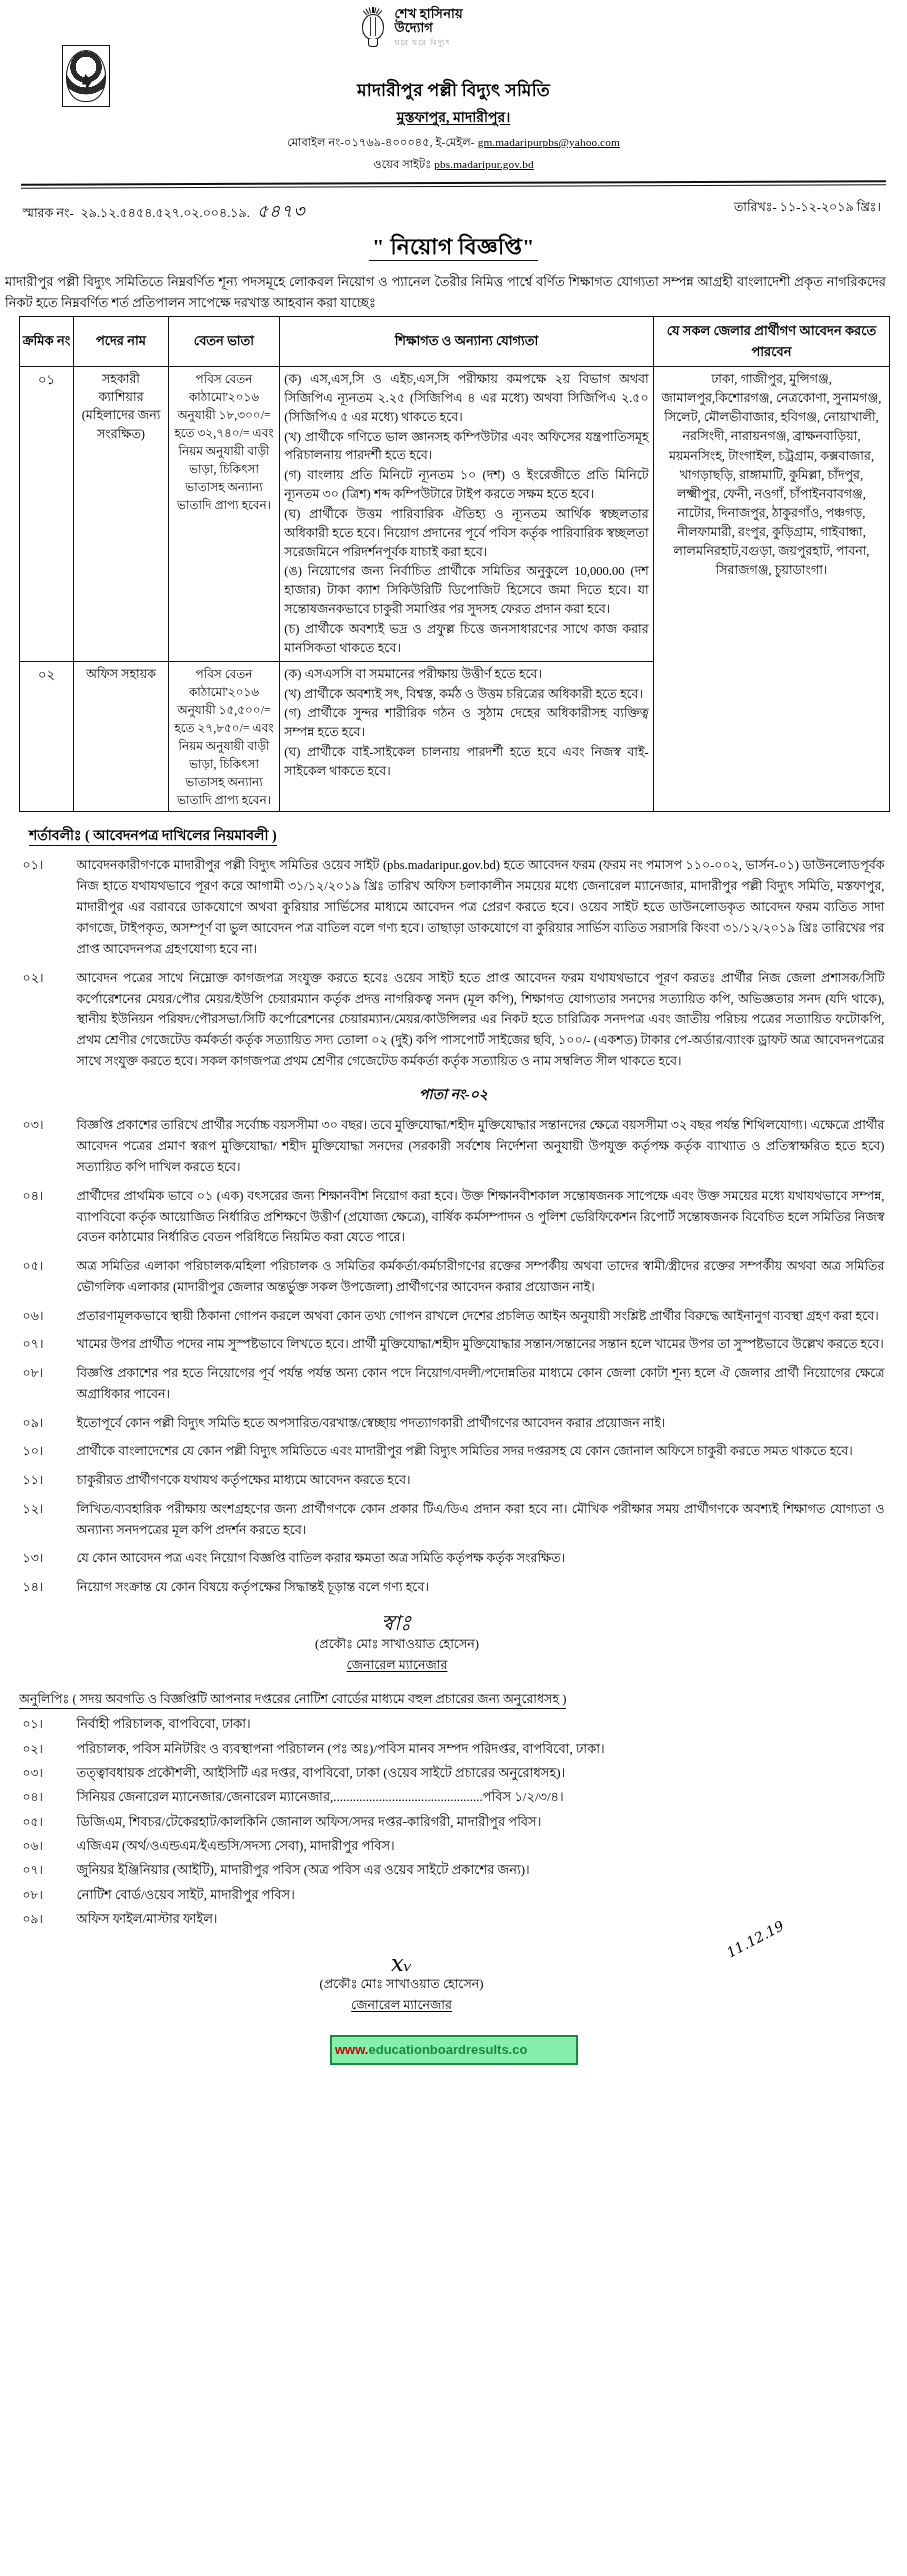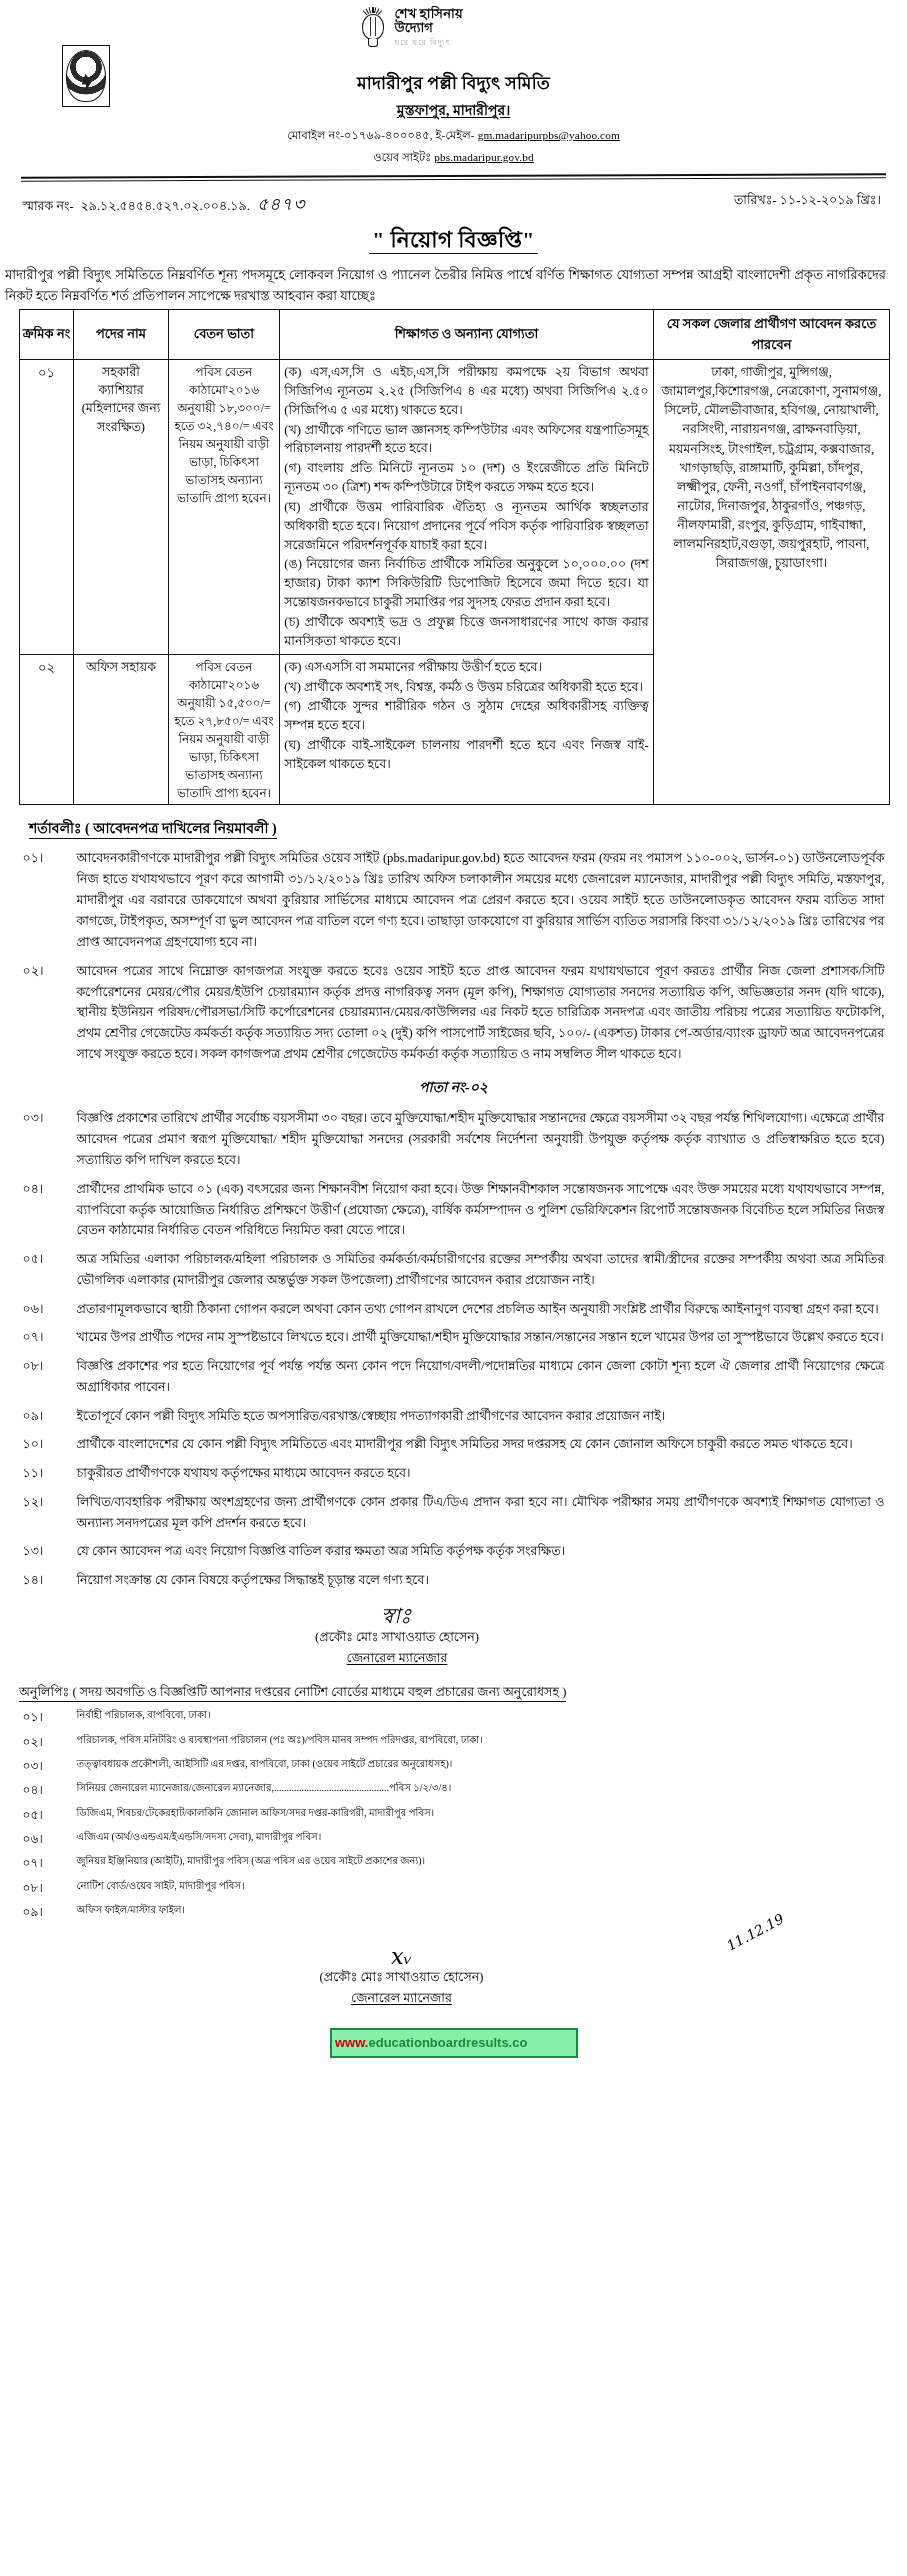--- a/index.html
+++ b/index.html
@@ -109,21 +109,21 @@
     font-size: 13px; font-weight: 700; line-height: 1.08;
   }
   .emblem-l3 {
     font-size: 7.8px; color: #9a9a9a; letter-spacing: 1.2px; margin-top: 0.9px;
   }
 
   .org-name {
     font-size: 17.3px;
     font-weight: 700;
     letter-spacing: 0.3px;
-    margin-top: 0;
+    margin-top: 7px;
   }
   .org-addr {
     font-size: 14px;
     font-weight: 700;
     margin-top: 1.7px;
     text-decoration: underline;
     text-underline-offset: 1.7px;
     display: inline-block;
   }
   .contact-line {
@@ -313,21 +313,21 @@
   .copy-head span {
     border-bottom: 1px solid #111;
     padding-bottom: 1.7px;
   }
   .copy-item {
     display: flex;
     padding: 0 22.5px 0 22.5px;
     margin-bottom: 4.3px;
   }
   .copy-num { flex: 0 0 54px; font-size: 12.3px; }
-  .copy-text { flex: 1 1 auto; font-size: 10px; line-height: 1.45; }
+  .copy-text { flex: 1 1 auto; font-size: 13px; line-height: 1.45; }
 
   .sig-block2 {
     margin-top: 22.5px;
     text-align: center;
     padding-right: 104px;
     position: relative;
   }
   .sig-scribble {
     font-family: "DejaVu Serif", serif;
     font-size: 22.5px;
@@ -444,21 +444,21 @@
     <tbody>
       <tr>
         <td class="sl">০১</td>
         <td class="post">সহকারী ক্যাশিয়ার (মহিলাদের জন্য সংরক্ষিত)</td>
         <td class="pay">পবিস বেতন কাঠামো'২০১৬ অনুযায়ী ১৮,৩০০/= হতে ৩২,৭৪০/= এবং নিয়ম অনুযায়ী বাড়ী ভাড়া, চিকিৎসা ভাতাসহ অন্যান্য ভাতাদি প্রাপ্য হবেন।</td>
         <td class="qual">
           <p>(ক) এস,এস,সি ও এইচ,এস,সি পরীক্ষায় কমপক্ষে ২য় বিভাগ অথবা সিজিপিএ ন্যূনতম ২.২৫ (সিজিপিএ ৪ এর মধ্যে) অথবা সিজিপিএ ২.৫০ (সিজিপিএ ৫ এর মধ্যে) থাকতে হবে।</p>
           <p>(খ) প্রার্থীকে গণিতে ভাল জ্ঞানসহ কম্পিউটার এবং অফিসের যন্ত্রপাতিসমূহ পরিচালনায় পারদর্শী হতে হবে।</p>
           <p>(গ) বাংলায় প্রতি মিনিটে ন্যূনতম ১০ (দশ) ও ইংরেজীতে প্রতি মিনিটে ন্যূনতম ৩০ (ত্রিশ) শব্দ কম্পিউটারে টাইপ করতে সক্ষম হতে হবে।</p>
           <p>(ঘ) প্রার্থীকে উত্তম পারিবারিক ঐতিহ্য ও ন্যূনতম আর্থিক স্বচ্ছলতার অধিকারী হতে হবে। নিয়োগ প্রদানের পূর্বে পবিস কর্তৃক পারিবারিক স্বচ্ছলতা সরেজমিনে পরিদর্শনপূর্বক যাচাই করা হবে।</p>
-          <p>(ঙ) নিয়োগের জন্য নির্বাচিত প্রার্থীকে সমিতির অনুকুলে ১০,০০০.০০ (দশ হাজার) টাকা ক্যাশ সিকিউরিটি ডিপোজিট হিসেবে জমা দিতে হবে। যা সন্তোষজনকভাবে চাকুরী সমাপ্তির পর সুদসহ ফেরত প্রদান করা হবে।</p>
+          <p>(ঙ) নিয়োগের জন্য নির্বাচিত প্রার্থীকে সমিতির অনুকুলে 10,000.00 (দশ হাজার) টাকা ক্যাশ সিকিউরিটি ডিপোজিট হিসেবে জমা দিতে হবে। যা সন্তোষজনকভাবে চাকুরী সমাপ্তির পর সুদসহ ফেরত প্রদান করা হবে।</p>
           <p>(চ) প্রার্থীকে অবশ্যই ভদ্র ও প্রফুল্ল চিত্তে জনসাধারণের সাথে কাজ করার মানসিকতা থাকতে হবে।</p>
         </td>
         <td class="dist" rowspan="2">ঢাকা, গাজীপুর, মুন্সিগঞ্জ, জামালপুর,কিশোরগঞ্জ, নেত্রকোণা, সুনামগঞ্জ, সিলেট, মৌলভীবাজার, হবিগঞ্জ, নোয়াখালী, নরসিংদী, নারায়নগঞ্জ, ব্রাক্ষনবাড়িয়া, ময়মনসিংহ, টাংগাইল, চট্রগ্রাম, কক্সবাজার, খাগড়াছড়ি, রাঙ্গামাটি, কুমিল্লা, চাঁদপুর, লক্ষ্মীপুর, ফেনী, নওগাঁ, চাঁপাইনবাবগঞ্জ, নাটোর, দিনাজপুর, ঠাকুরগাঁও, পঞ্চগড়, নীলফামারী, রংপুর, কুড়িগ্রাম, গাইবান্ধা, লালমনিরহাট,বগুড়া, জয়পুরহাট, পাবনা, সিরাজগঞ্জ, চুয়াডাংগা।</td>
       </tr>
       <tr>
         <td class="sl">০২</td>
         <td class="post">অফিস সহায়ক</td>
         <td class="pay">পবিস বেতন কাঠামো'২০১৬ অনুযায়ী ১৫,৫০০/= হতে ২৭,৮৫০/= এবং নিয়ম অনুযায়ী বাড়ী ভাড়া, চিকিৎসা ভাতাসহ অন্যান্য ভাতাদি প্রাপ্য হবেন।</td>
         <td class="qual">
           <p>(ক) এসএসসি বা সমমানের পরীক্ষায় উত্তীর্ণ হতে হবে।</p>

